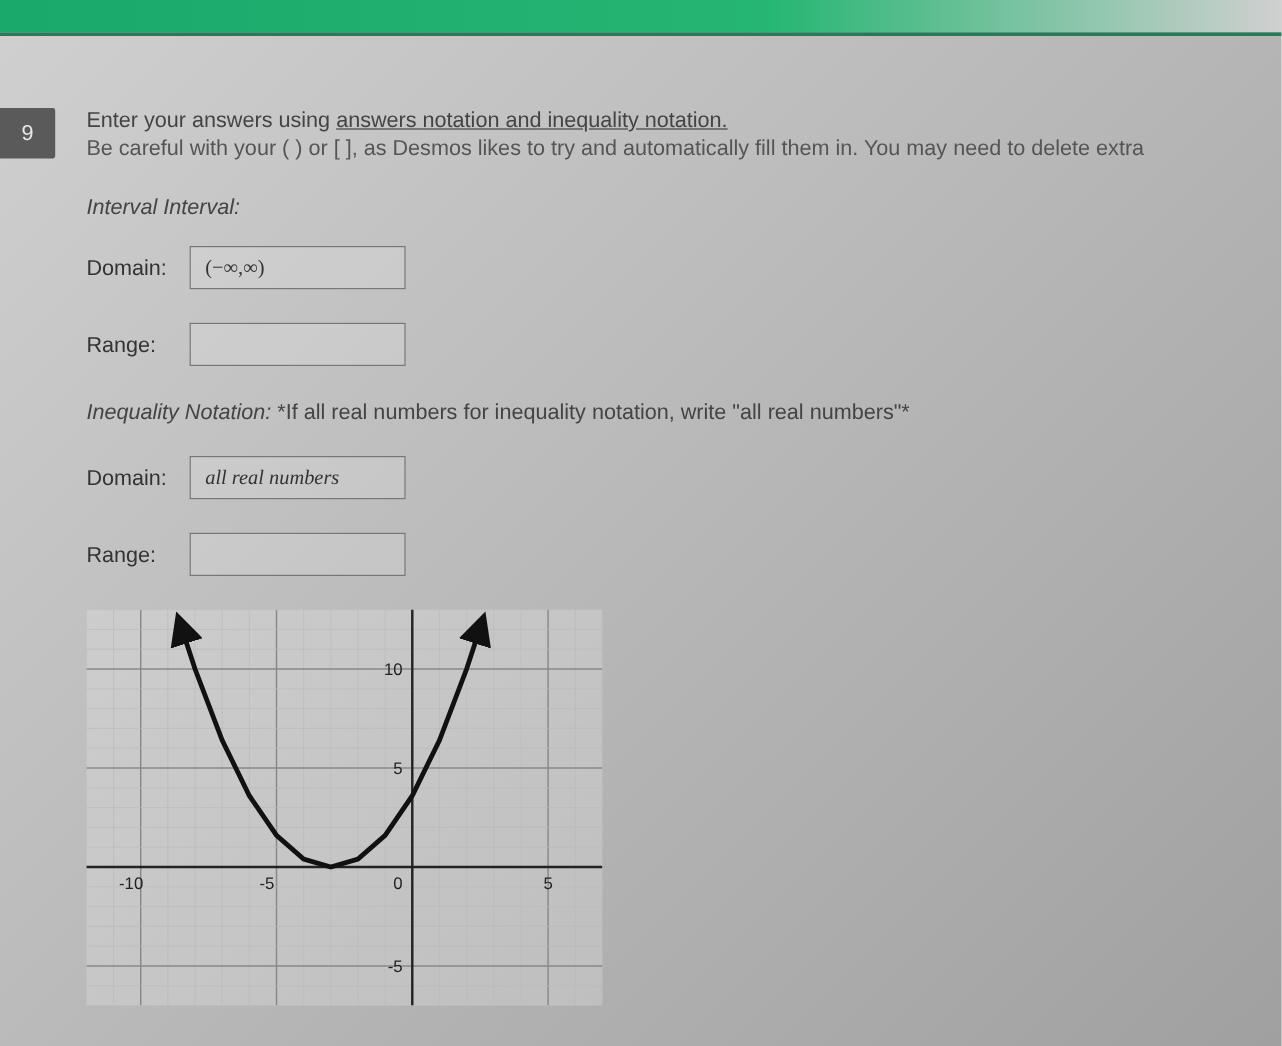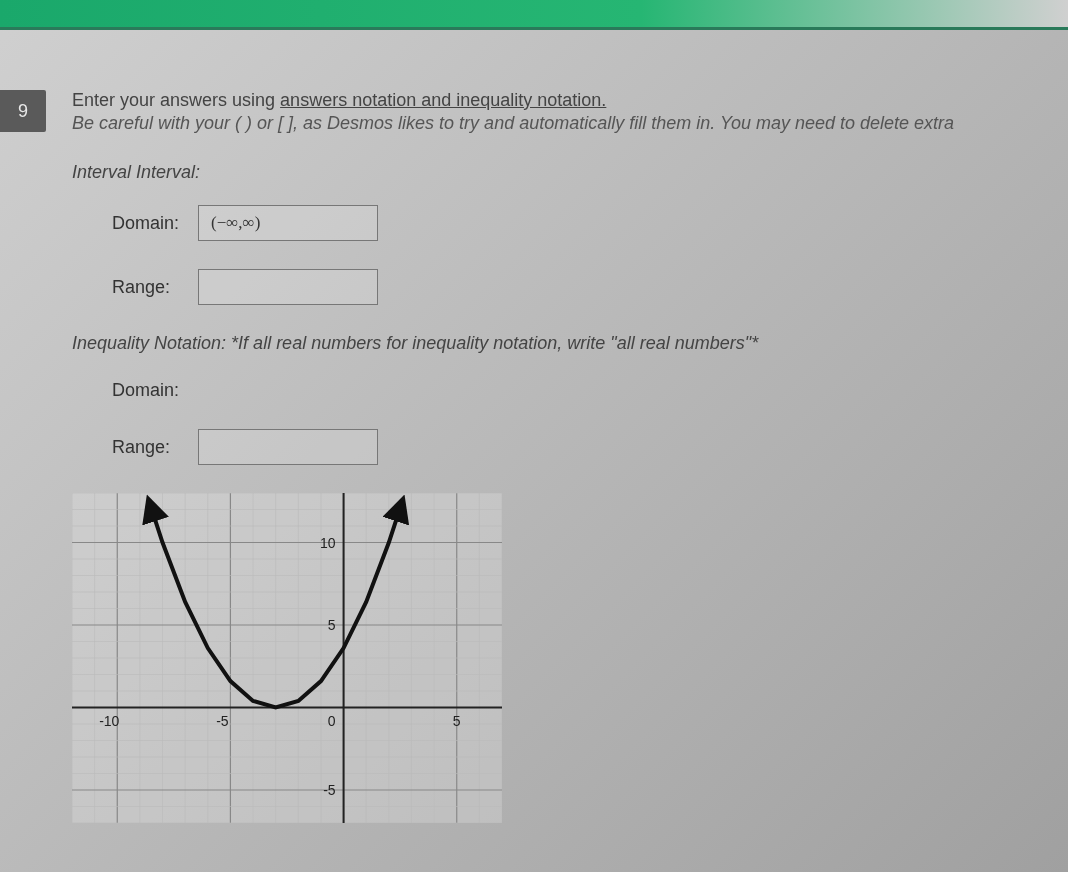--- a/index.html
+++ b/index.html
@@ -41,62 +41,60 @@
     color: #3a3a3a;
   }
   .prompt-line1 {
     font-size: 18px;
     color: #444;
     margin-bottom: 2px;
   }
   .prompt-line1 .ul { text-decoration: underline; }
   .prompt-line2 {
     font-size: 18px;
-    font-style: italic;
     color: #555;
     margin-bottom: 28px;
   }
   .section-label {
     font-style: italic;
     font-size: 18px;
     color: #444;
     margin-bottom: 22px;
   }
   .field-row {
     display: flex;
     align-items: center;
     gap: 14px;
     margin-bottom: 28px;
   }
   .field-label {
     font-size: 18px;
     color: #333;
     min-width: 72px;
-    margin-left: 40px;
   }
   .input-box {
     border: 1.5px solid #777;
     background: rgba(255,255,255,0.15);
     height: 36px;
     min-width: 180px;
     padding: 0 12px;
     display: flex;
     align-items: center;
     font-size: 17px;
     color: #333;
     font-family: "Times New Roman", serif;
   }
   .italic-val { font-style: italic; }
   .ineq-hint {
     font-size: 18px;
     color: #444;
     margin-bottom: 26px;
   }
   .ineq-hint .lead { font-style: italic; }
-  .ineq-hint .note { font-style: italic; }
+  .ineq-hint .note { }
   .graph-wrap {
     margin-top: 10px;
     margin-left: 0;
     width: 430px;
     height: 330px;
     background: rgba(240,240,240,0.25);
     position: relative;
   }
   svg.graph {
     width: 100%; height: 100%;
@@ -141,20 +139,23 @@
         <span></span>
       </span>
     </div>
 
     <div class="ineq-hint">
       <span class="lead">Inequality Notation: </span><span class="note">*If all real numbers for inequality notation, write "all real numbers"*</span>
     </div>
 
     <div class="field-row">
       <span class="field-label">Domain:</span>
+      <span class="input-box">
+        <span class="italic-val">all real numbers</span>
+      </span>
     </div>
 
     <div class="field-row">
       <span class="field-label">Range:</span>
       <span class="input-box">
         <span></span>
       </span>
     </div>
 
     <div class="graph-wrap">

